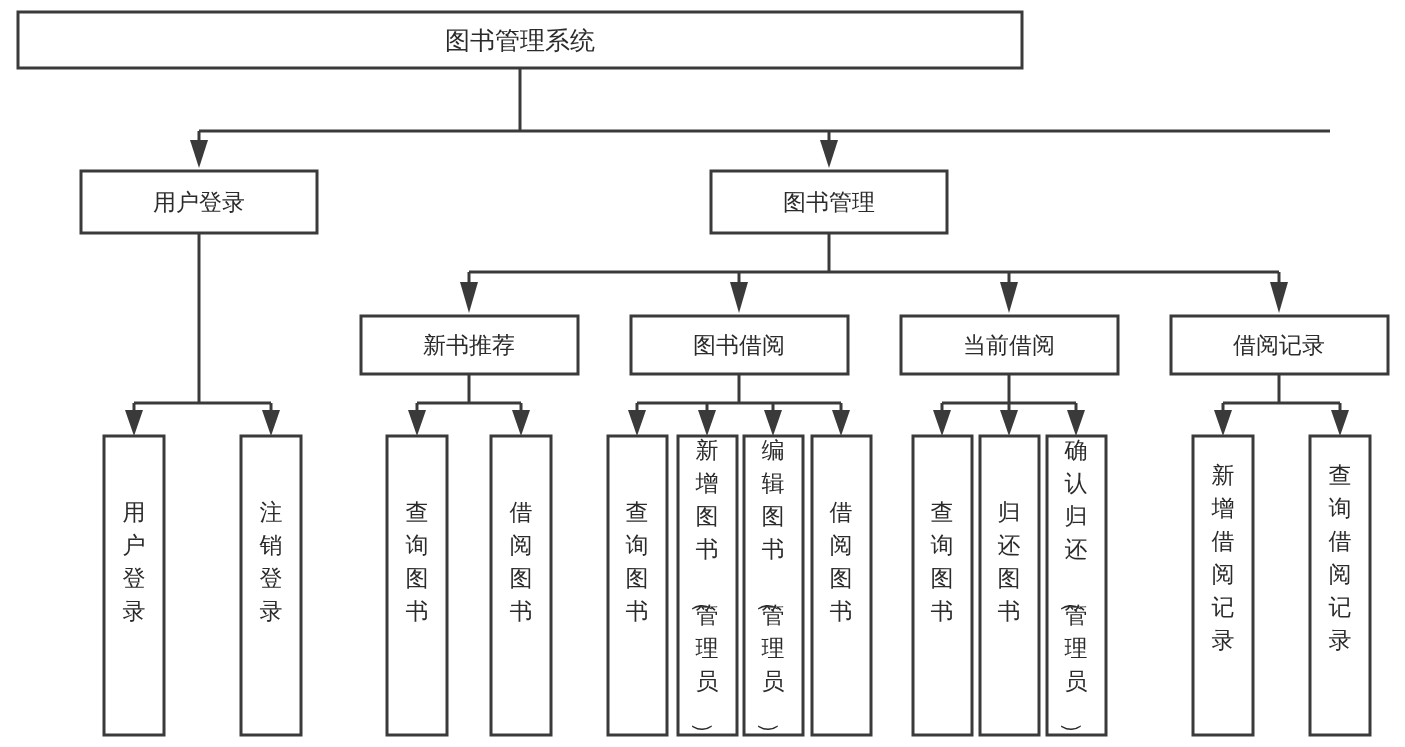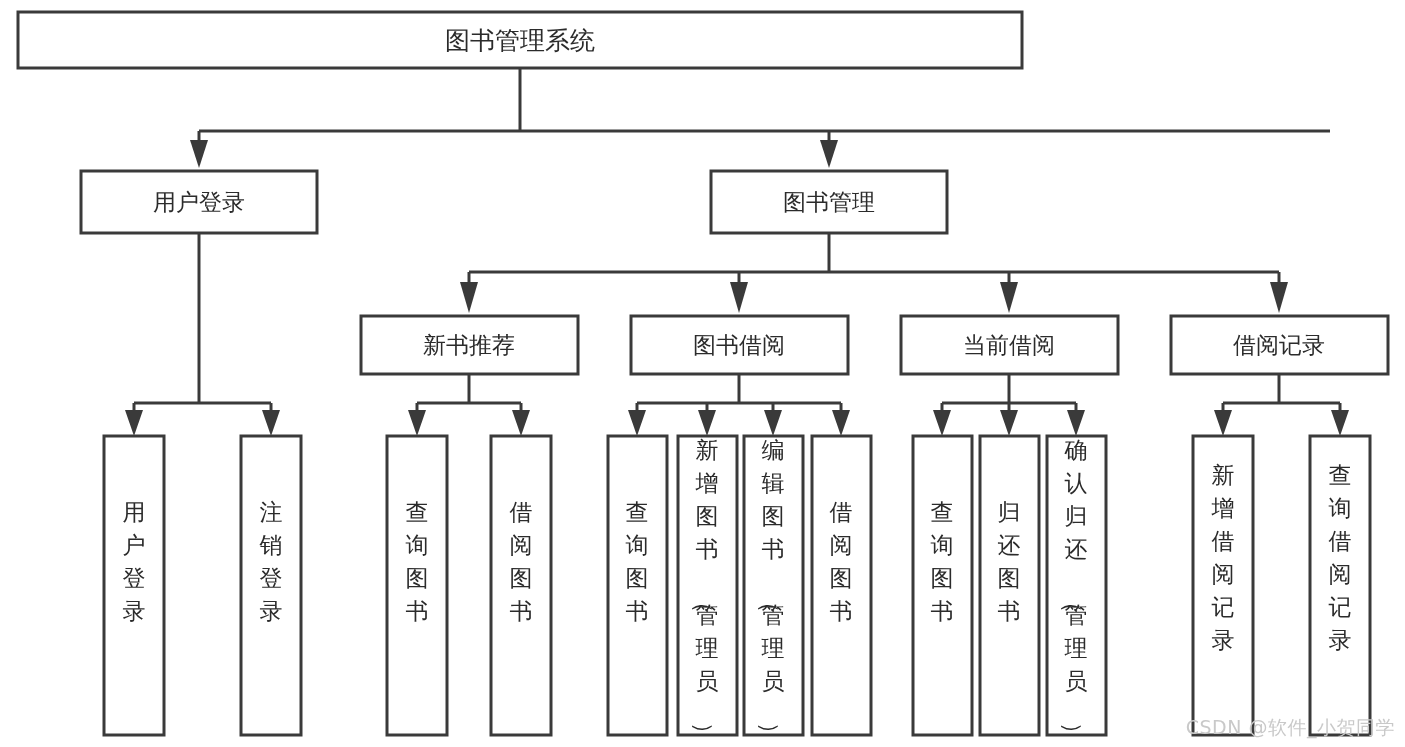--- a/index.html
+++ b/index.html
@@ -246,14 +246,13 @@
       <text class="vlabel" x="1223" y="483"><tspan x="1223" y="483">新</tspan><tspan x="1223" y="516">增</tspan><tspan x="1223" y="549">借</tspan><tspan x="1223" y="582">阅</tspan><tspan x="1223" y="615">记</tspan><tspan x="1223" y="648">录</tspan></text>
     </g>
 
     <g>
       <rect class="node-box" x="1310" y="436" width="60" height="299"></rect>
       <text class="vlabel" x="1340" y="483"><tspan x="1340" y="483">查</tspan><tspan x="1340" y="516">询</tspan><tspan x="1340" y="549">借</tspan><tspan x="1340" y="582">阅</tspan><tspan x="1340" y="615">记</tspan><tspan x="1340" y="648">录</tspan></text>
     </g>
 
   </svg>
 
-  <div class="watermark">CSDN @软件_小贺同学</div>
 </div>
 
 </body></html>

